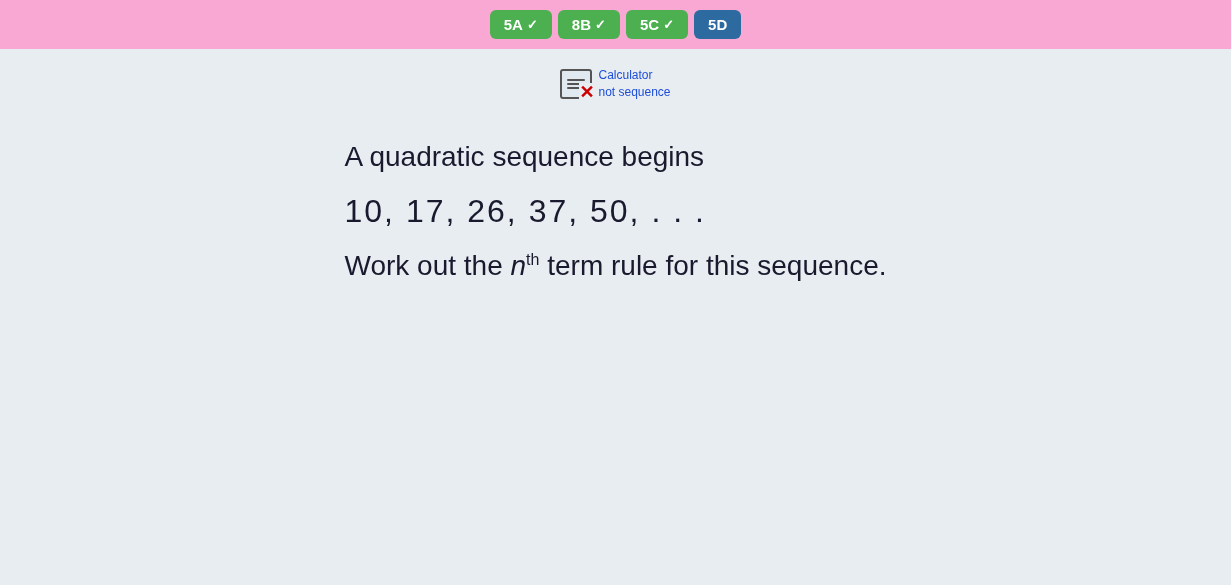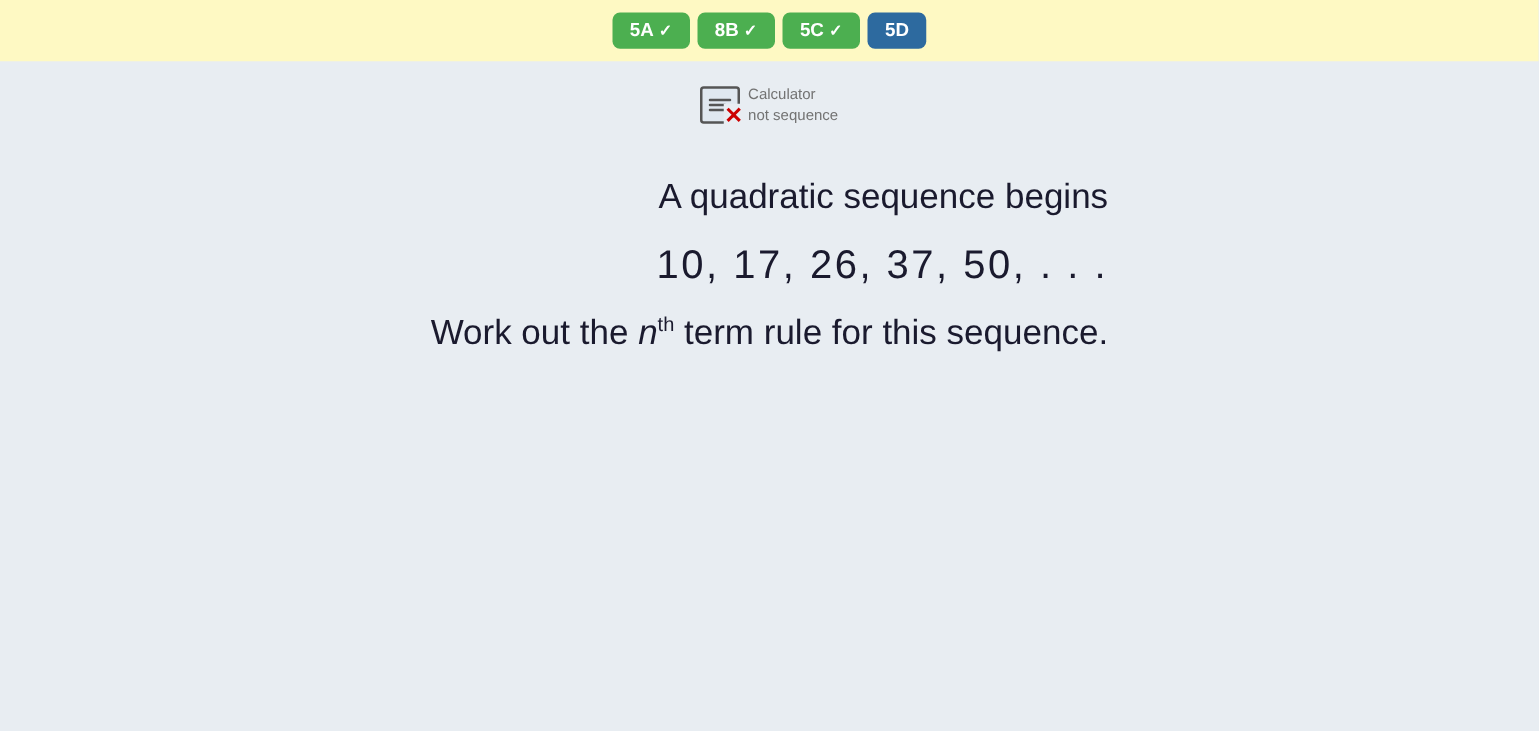--- a/index.html
+++ b/index.html
@@ -11,21 +11,21 @@
       height: 585px;
       overflow: hidden;
       display: flex;
       flex-direction: column;
       align-items: center;
     }
 
     
     .top-nav {
       width: 100%;
-      background-color: #fef9c3;
+      background-color: #f9a8d4;
       display: flex;
       align-items: flex-end;
       justify-content: center;
       padding: 10px 0;
       gap: 6px;
     }
 
     .nav-tab {
       display: flex;
       align-items: center;
@@ -131,29 +131,29 @@
 
     .calc-line:nth-child(1) { width: 18px; }
     .calc-line:nth-child(2) { width: 14px; }
     .calc-line:nth-child(3) { width: 18px; }
 
     .calculator-text {
       display: flex;
       flex-direction: column;
       align-items: flex-start;
       font-size: 12px;
-      color: #737373;
+      color: #1d4ed8;
       line-height: 1.4;
     }
 
     
     .question-area {
       display: flex;
       flex-direction: column;
-      align-items: flex-end;
+      align-items: flex-start;
       gap: 20px;
       margin-top: 10px;
     }
 
     .question-intro {
       font-size: 28px;
       color: #1a1a2e;
       font-weight: 400;
     }
 

